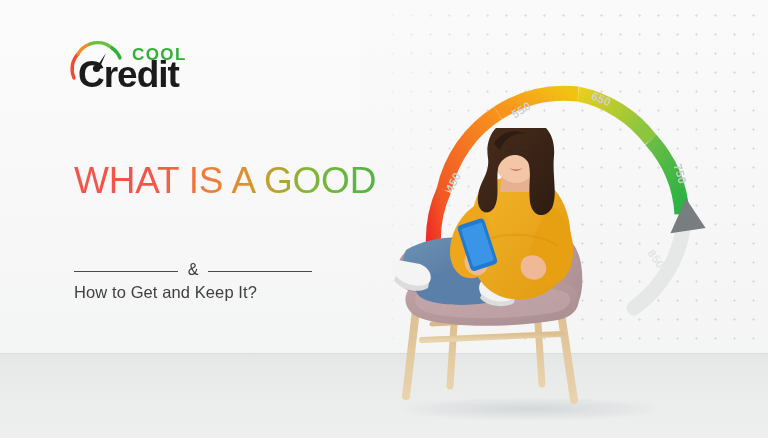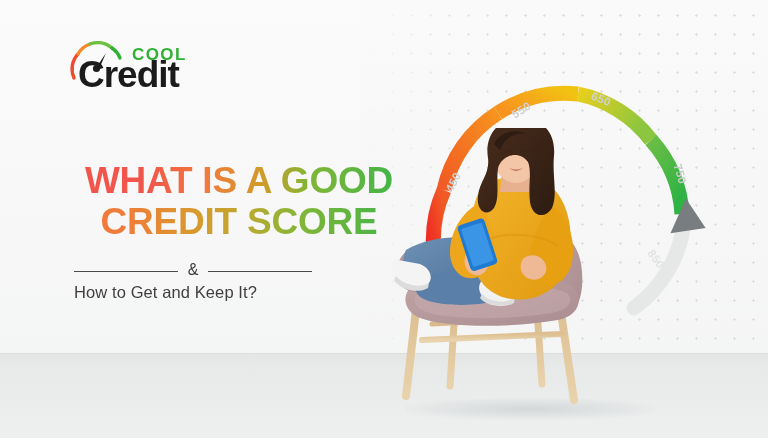--- a/index.html
+++ b/index.html
@@ -45,29 +45,28 @@
 
   
   .logo { position:absolute; left:66px; top:34px; width:175px; height:58px; }
   .logo svg { display:block; }
 
   
   .headline {
     position:absolute; left:74px; top:160px; width:330px;
   }
   .hl-line {
-    font-weight:bold;
+    font-weight:normal;
     font-size:37px;
     line-height:41px;
     letter-spacing:-0.2px;
     white-space:nowrap;
     background-clip:text;
     -webkit-background-clip:text;
     color:transparent;
-    text-align:center;
     -webkit-text-fill-color:transparent;
   }
   .hl-1 {
     background-image:linear-gradient(90deg,#f2554c 0%,#f2554c 22%,#f07a3c 40%,#d39a2a 56%,#7fb637 72%,#3cb44a 100%);
   }
   .hl-2 {
     background-image:linear-gradient(90deg,#f4763c 0%,#ef7d3a 16%,#d79b2c 38%,#b7ab30 54%,#7eb639 70%,#3cb44a 100%);
   }
 
   
@@ -141,21 +140,20 @@
       </g>
 
       <text x="66" y="26" font-family="Liberation Sans, sans-serif" font-size="17" font-weight="bold" letter-spacing="1.4" fill="#2eb135">COOL</text>
 
       <text x="12" y="53" font-family="Liberation Sans, sans-serif" font-size="37" font-weight="bold" letter-spacing="-1" fill="#1b1b1b">Credit</text>
     </svg>
   </div>
 
   <div class="headline">
     <div class="hl-line hl-1">WHAT IS A GOOD</div>
-    <div class="hl-line hl-2">CREDIT SCORE</div>
   </div>
 
   <div class="divider">
     <span class="rule"></span>
     <span class="amp">&amp;</span>
     <span class="rule"></span>
   </div>
 
   <div class="subhead">How to Get and Keep It?</div>
 

